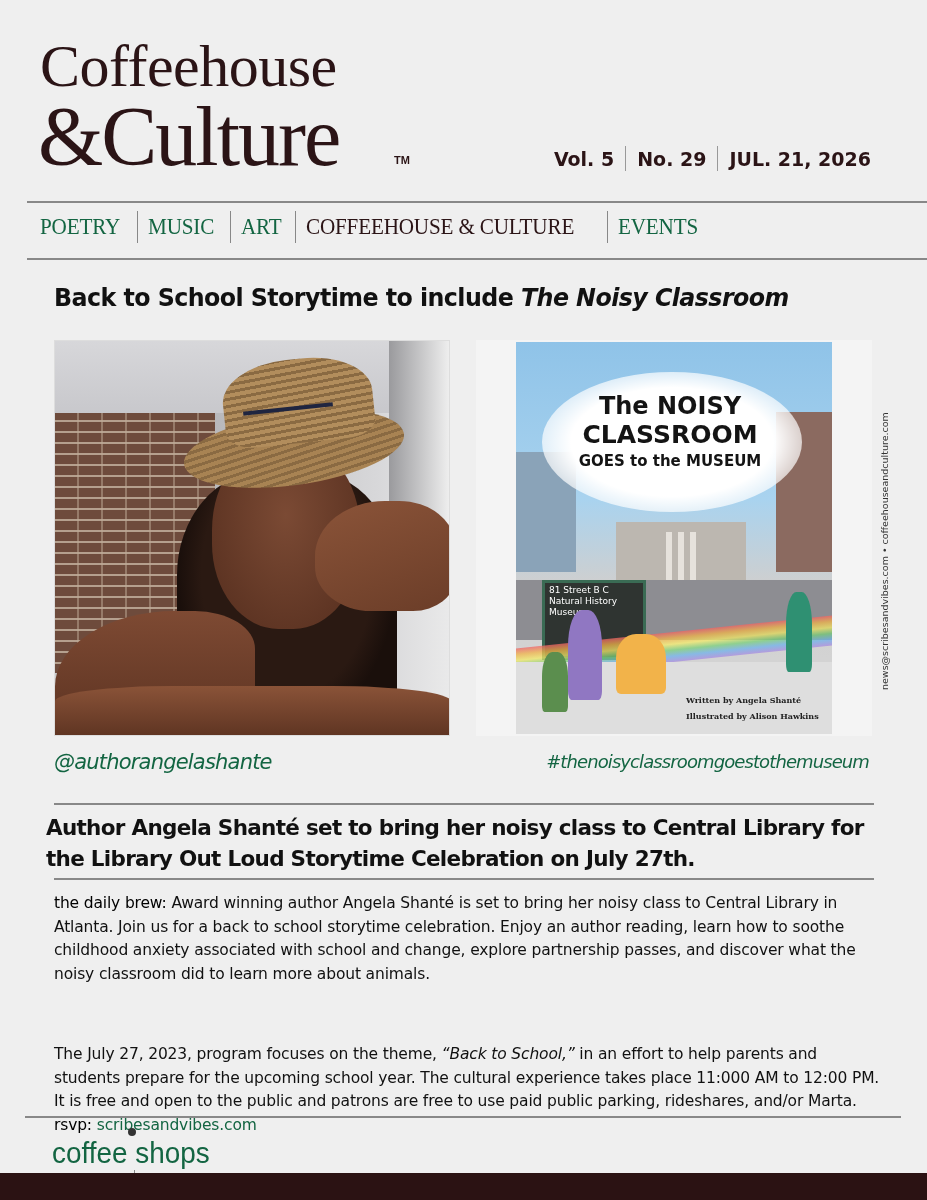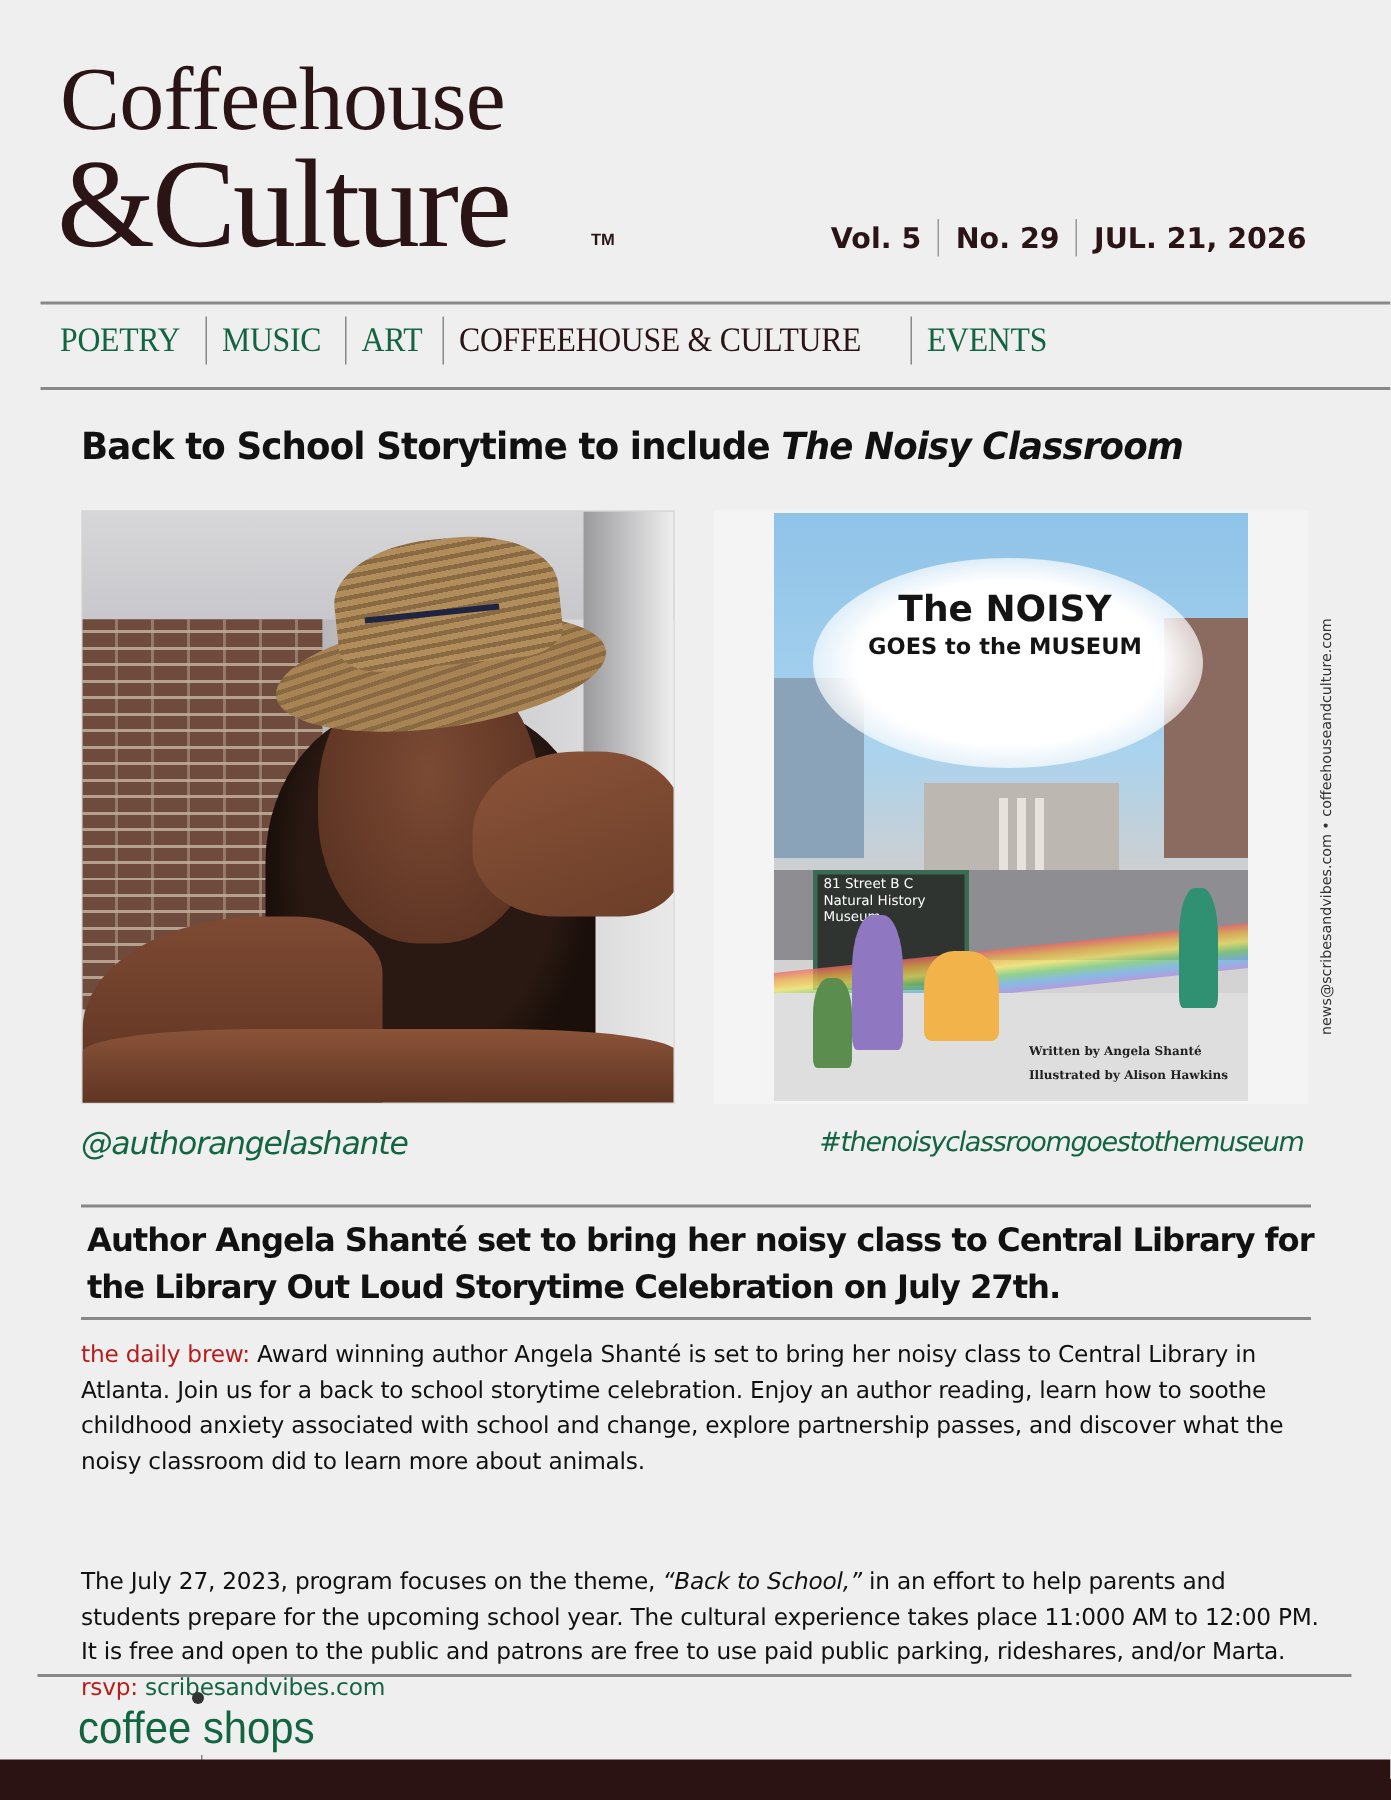--- a/index.html
+++ b/index.html
@@ -67,26 +67,26 @@
   .book .credits { position: absolute; left: 170px; top: 350px; font-family: "DejaVu Serif", serif; font-weight: bold; font-size: 8px; line-height: 16px; color: #222; white-space: nowrap; }
 
   .side-text { position: absolute; left: 879px; top: 690px; transform: rotate(-90deg); transform-origin: left top; font-family: "DejaVu Sans", sans-serif; font-size: 9.5px; color: #333; white-space: nowrap; }
 
   .handle-left { position: absolute; left: 54px; top: 750px; font-family: "DejaVu Sans", sans-serif; font-style: oblique; font-size: 21px; color: #136542; letter-spacing: -0.8px; white-space: nowrap; }
   .handle-right { position: absolute; right: 58px; top: 751px; font-family: "DejaVu Sans", sans-serif; font-style: oblique; font-size: 18px; color: #136542; letter-spacing: -0.9px; white-space: nowrap; }
 
   .rule.r3 { top: 803px; left: 54px; width: 820px; }
   .rule.r4 { top: 878px; left: 54px; width: 820px; }
 
-  .subhead { position: absolute; left: 58px; top: 812px; width: 820px; font-family: "DejaVu Sans", sans-serif; font-size: 21.5px; line-height: 31px; color: #111; letter-spacing: -0.7px; }
+  .subhead { position: absolute; left: 46px; top: 812px; width: 820px; font-family: "DejaVu Sans", sans-serif; font-size: 21.5px; line-height: 31px; color: #111; letter-spacing: -0.7px; }
 
   .body-text { position: absolute; left: 54px; width: 830px; font-family: "DejaVu Sans", sans-serif; font-size: 15.5px; line-height: 23.5px; color: #111; letter-spacing: -0.15px; }
   .body-text.p1 { top: 892px; }
   .body-text.p2 { top: 1043px; }
-  .body-text .lead { color: #b91c1c; }
+  .body-text .lead { color: #000000; }
   .body-text .link { color: #136542; }
   .body-text i { font-style: oblique; }
 
   .rule.r5 { top: 1116px; left: 25px; width: 876px; }
 
   .footer-nav { position: absolute; left: 52px; top: 1124px; display: flex; align-items: center; font-family: "Liberation Sans", sans-serif; font-size: 30px; white-space: nowrap; flex-direction: column; }
   .footer-nav .bullet { width: 8px; height: 8px; background: #333; border-radius: 50%; margin-right: 9px; margin-top: 4px; }
   .footer-nav .item { color: #136542; transform: scaleX(0.93); transform-origin: left center; }
   .footer-nav .item.dark { color: #2b1416; }
   .footer-nav .sep { width: 1px; height: 32px; background: #888; margin: 0 10px 0 6px; }
@@ -143,20 +143,21 @@
   <div class="forearm"></div>
 </div>
 
 <div class="book">
   <div class="cover">
     <div class="bldg-left"></div>
     <div class="bldg-right"></div>
     <div class="cloud"></div>
     <div class="title">
       <span class="t1">The NOISY</span>
+      <span class="t2">CLASSROOM</span>
       <span class="t3">GOES to the MUSEUM</span>
     </div>
     <div class="museum"></div>
     <div class="street"></div>
     <div class="subway">
       <div class="subway-text">
         <div>81 Street B C</div>
         <div>Natural History Museum</div>
       </div>
     </div>

